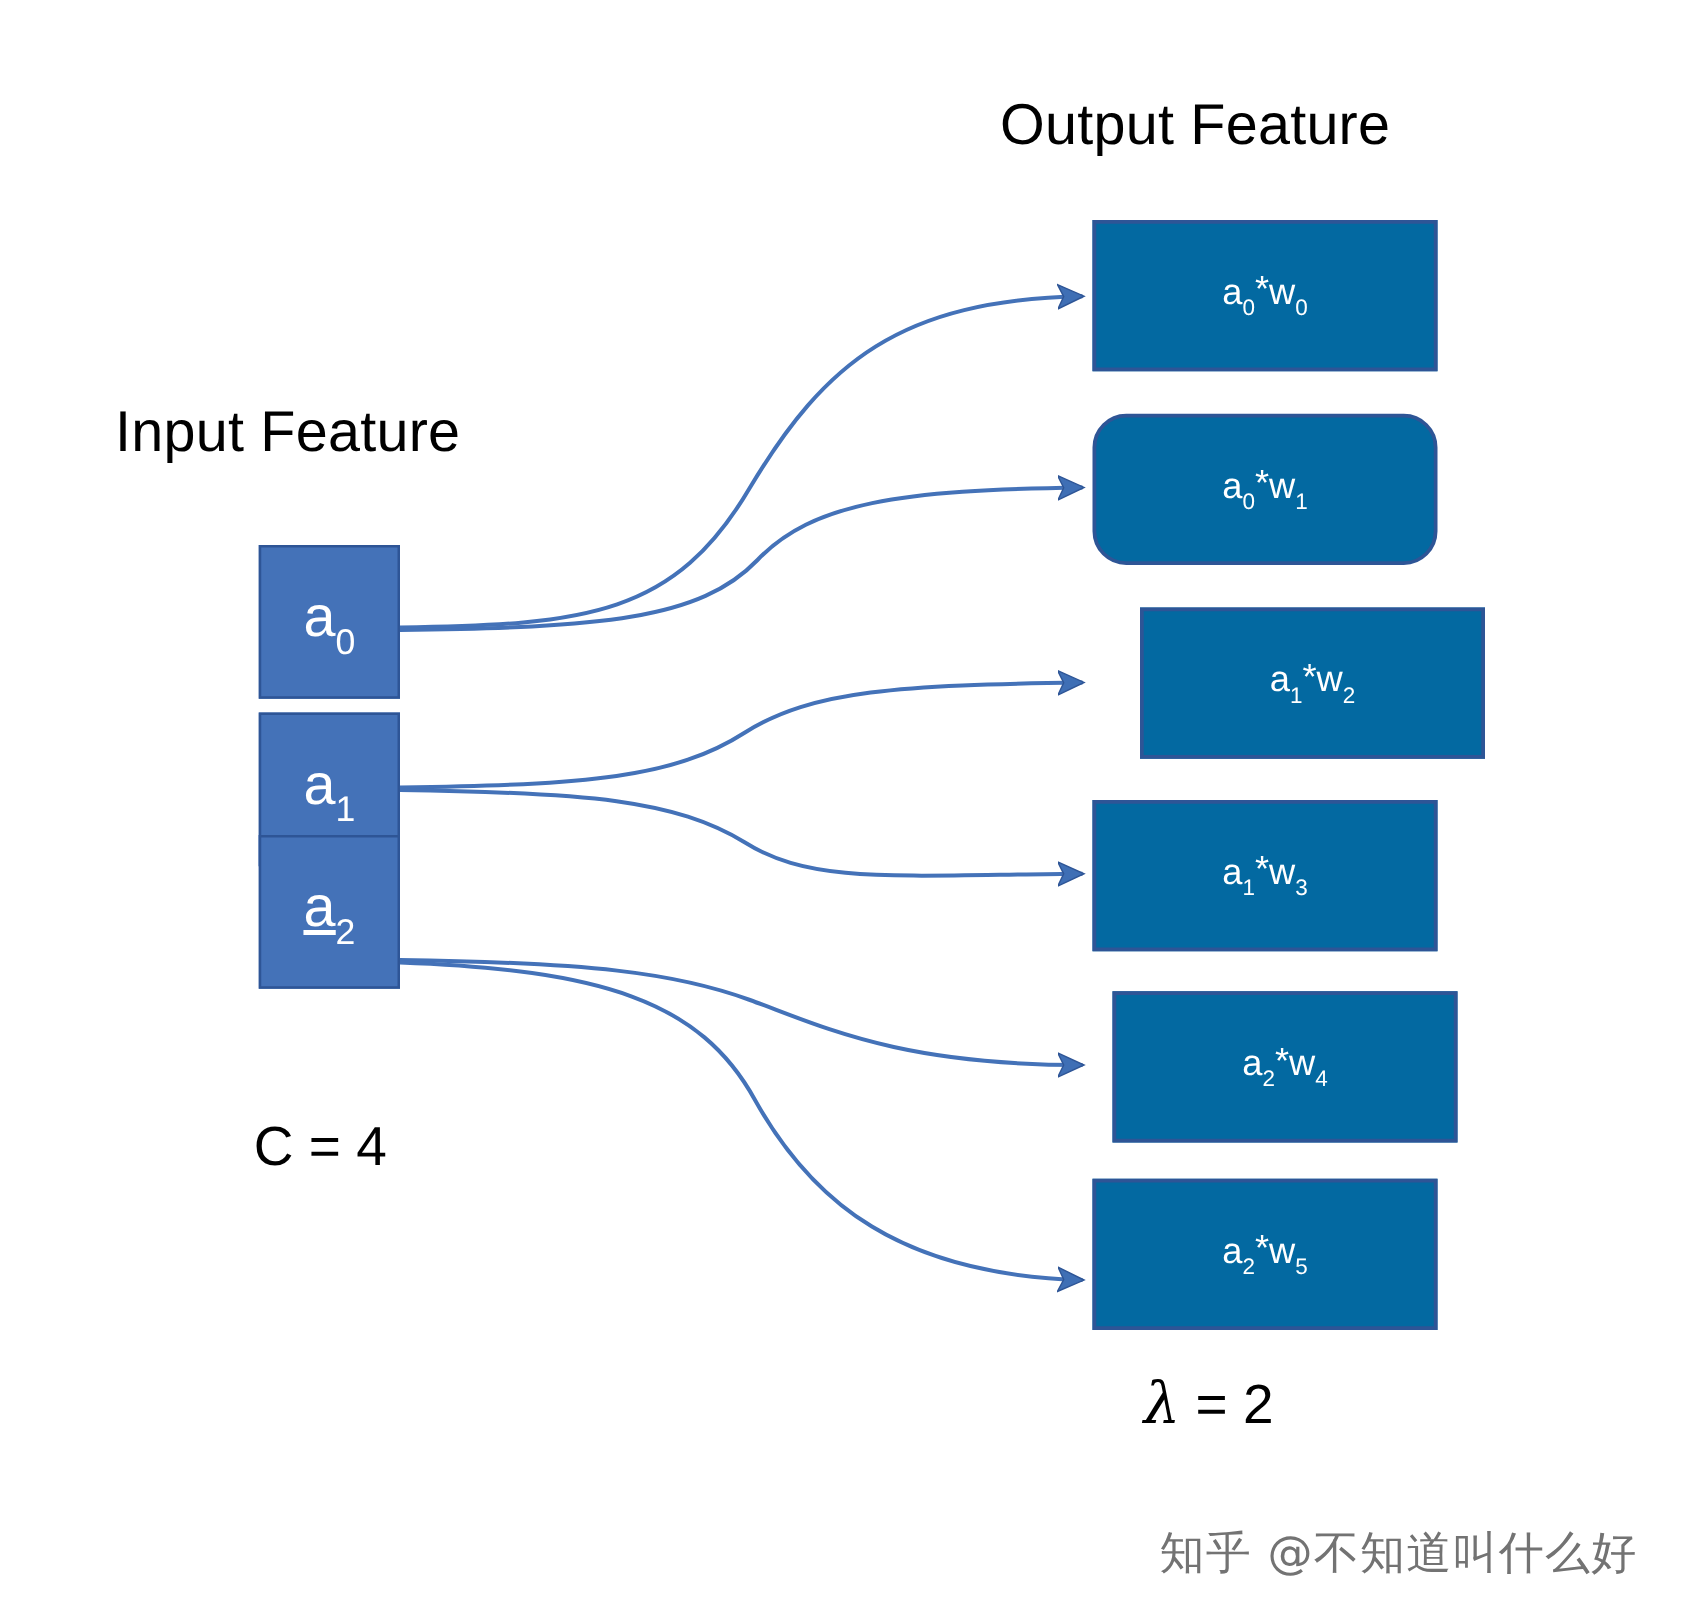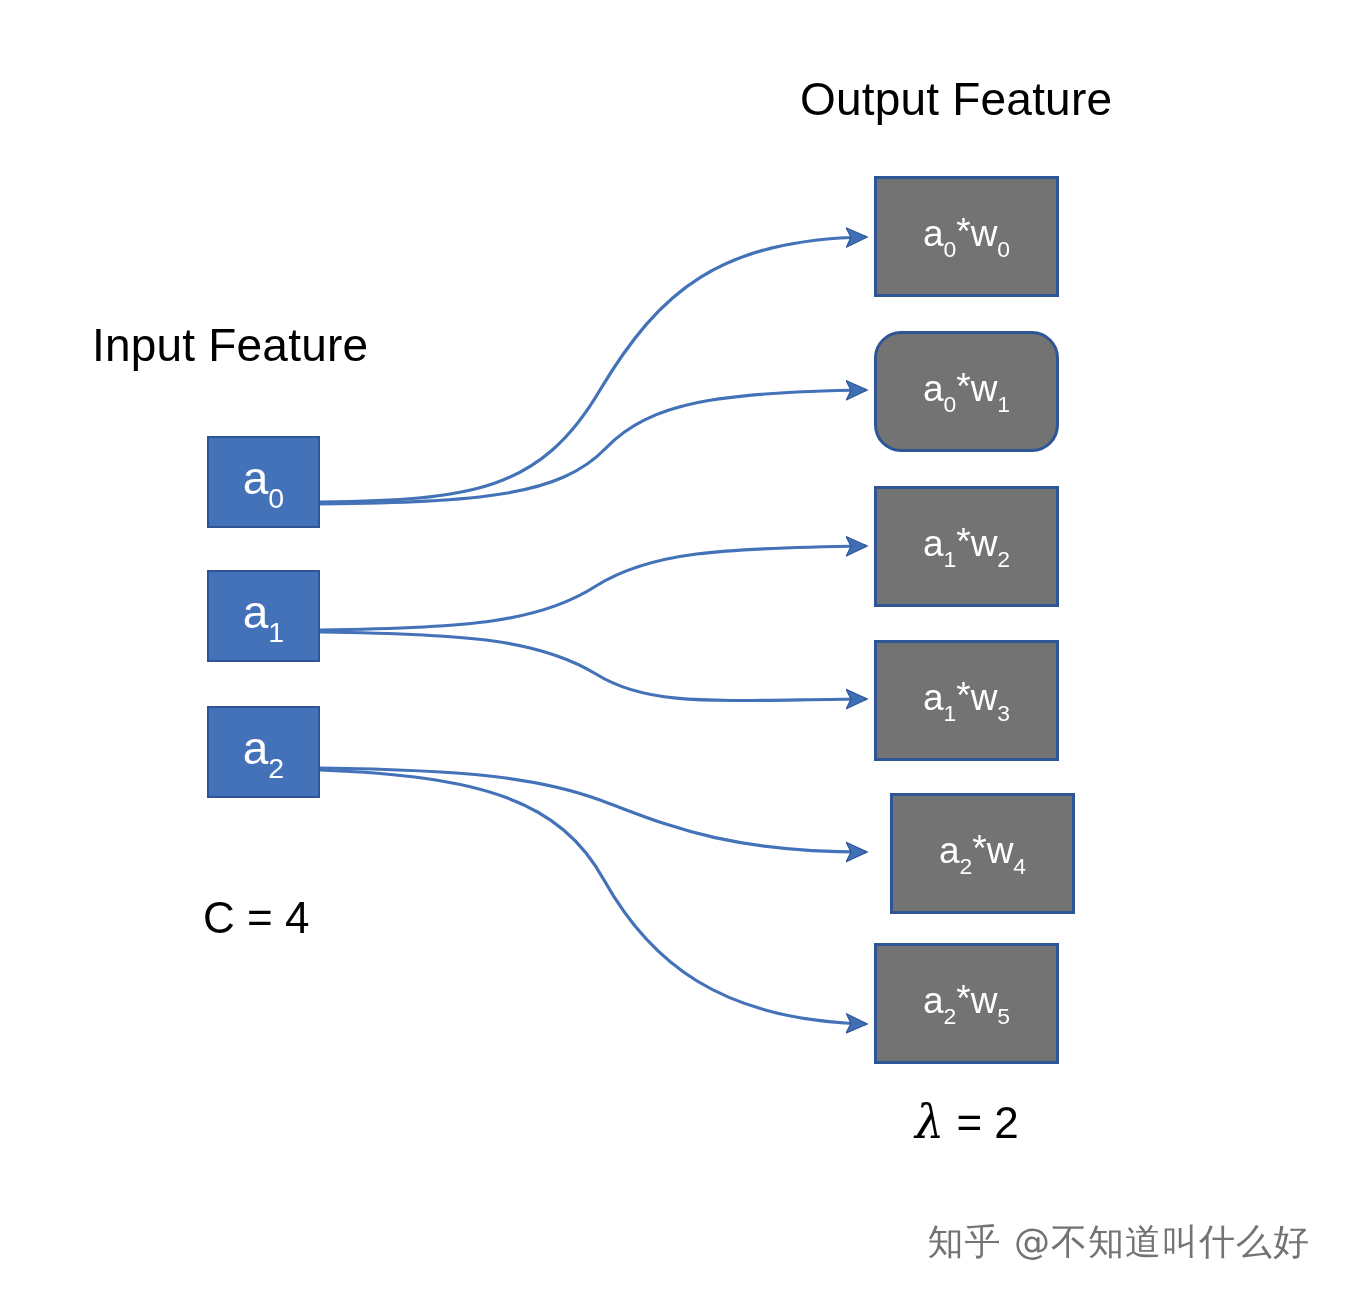--- a/index.html
+++ b/index.html
@@ -24,43 +24,43 @@
     font-weight: 400;
     letter-spacing: 0.2px;
     white-space: nowrap;
   }
   #input-title { left: 92px; top: 318px; }
   #output-title { left: 800px; top: 72px; }
 
   .in-box {
     position: absolute;
     width: 113px;
-    height: 92px;
+    height: 123px;
     background: #4472B8;
     border: 2px solid #2E5596;
     box-sizing: border-box;
     display: flex;
     align-items: center;
     justify-content: center;
     color: #ffffff;
     font-size: 46px;
     line-height: 1;
   }
   .out-box {
     position: absolute;
-    width: 185px;
+    width: 276px;
     height: 121px;
-    background: #737373;
+    background: #0369a1;
     border: 3px solid #2E5596;
     box-sizing: border-box;
     display: flex;
     align-items: center;
     justify-content: center;
     color: #ffffff;
-    font-size: 37px;
+    font-size: 29px;
     line-height: 1;
   }
   .lbl-sub { font-size: 0.62em; vertical-align: sub; position: relative; top: 0.14em; }
   .star { font-size: 1.0em; position: relative; top: -0.06em; }
 
   .caption {
     position: absolute;
     color: #000000;
     font-size: 44px;
     font-weight: 400;
@@ -122,31 +122,31 @@
       <path d="M320,770 C 480,776 560,800 604,880 C 650,962 720,1020 866,1024"></path>
     </g>
   </svg>
 
   <div class="in-box" style="left:207px; top:436px;">
     <span><span>a</span><span class="lbl-sub">0</span></span>
   </div>
   <div class="in-box" style="left:207px; top:570px;">
     <span><span>a</span><span class="lbl-sub">1</span></span>
   </div>
-  <div class="in-box" style="left:207px; top:706px;">
+  <div class="in-box" style="left:207px; top:668px;text-decoration:underline;">
     <span><span>a</span><span class="lbl-sub">2</span></span>
   </div>
 
   <div class="out-box" style="left:874px; top:176px;">
     <span><span>a</span><span class="lbl-sub">0</span><span class="star">*</span><span>w</span><span class="lbl-sub">0</span></span>
   </div>
   <div class="out-box" style="left:874px; top:331px;border-radius:27px;">
     <span><span>a</span><span class="lbl-sub">0</span><span class="star">*</span><span>w</span><span class="lbl-sub">1</span></span>
   </div>
-  <div class="out-box" style="left:874px; top:486px;text-align:right;">
+  <div class="out-box" style="left:912px; top:486px;text-align:right;">
     <span><span>a</span><span class="lbl-sub">1</span><span class="star">*</span><span>w</span><span class="lbl-sub">2</span></span>
   </div>
   <div class="out-box" style="left:874px; top:640px;">
     <span><span>a</span><span class="lbl-sub">1</span><span class="star">*</span><span>w</span><span class="lbl-sub">3</span></span>
   </div>
   <div class="out-box" style="left:874px; top:793px;margin-left:16px;">
     <span><span>a</span><span class="lbl-sub">2</span><span class="star">*</span><span>w</span><span class="lbl-sub">4</span></span>
   </div>
   <div class="out-box" style="left:874px; top:943px;justify-content:center;">
     <span><span>a</span><span class="lbl-sub">2</span><span class="star">*</span><span>w</span><span class="lbl-sub">5</span></span>

